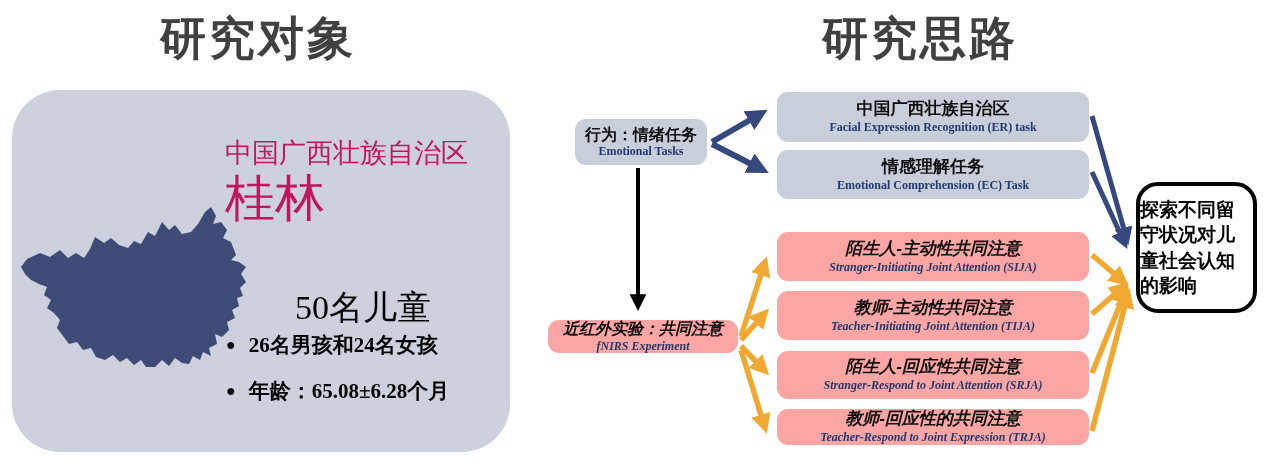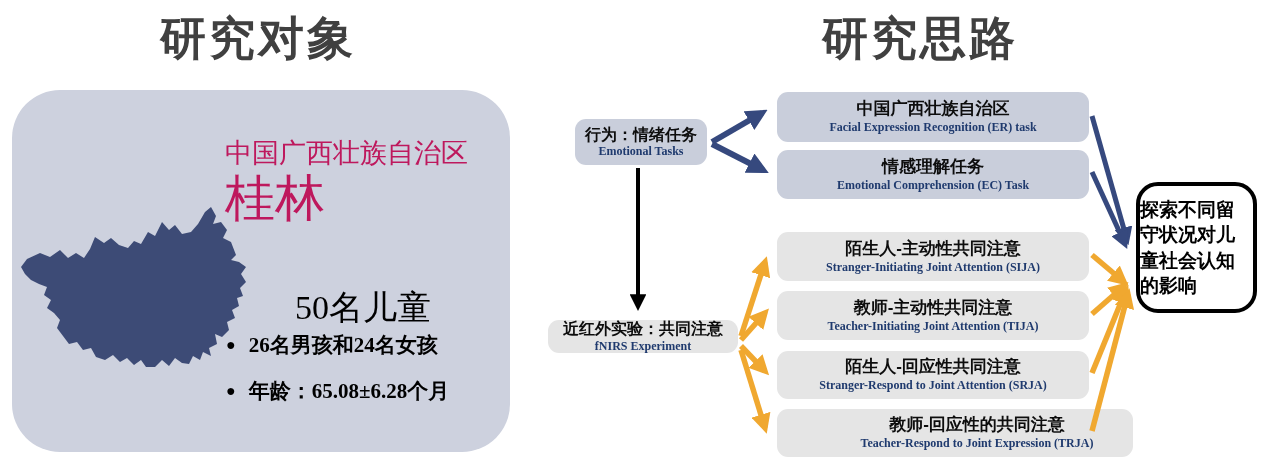--- a/index.html
+++ b/index.html
@@ -49,29 +49,29 @@
     font-weight:bold;font-size:17px;color:#0d0d0d;
     font-family:"Liberation Sans",sans-serif;
   }
   .fbox .en{
     font-weight:bold;font-size:12px;color:#1f3a6e;
     font-family:"Liberation Serif",serif;
   }
   .fbox.small .zh{font-size:16px;}
   .fbox.small .en{font-size:12px;}
   .gray{background:#c9cedb;}
-  .cream{background:#e5e5e5;}
+  .cream{background:#fca5a5;font-style:italic;}
 
   #box-behavior{left:575px;top:119px;width:132px;height:46px;}
   #box-er  {left:777px;top:92px; width:312px;height:50px;}
   #box-ec  {left:777px;top:150px;width:312px;height:49px;}
   #box-sija{left:777px;top:232px;width:312px;height:49px;}
   #box-tija{left:777px;top:291px;width:312px;height:49px;}
   #box-srja{left:777px;top:351px;width:312px;height:48px;}
-  #box-trja{left:777px;top:409px;width:312px;height:48px;padding-left:44px;}
+  #box-trja{left:777px;top:409px;width:312px;height:36px;}
   #box-fnirs{left:548px;top:320px;width:190px;height:33px;}
 
   .outcome{
     position:absolute;left:1136px;top:182px;width:121px;height:131px;
     background:#ffffff;border:4px solid #000;border-radius:22px;
     box-sizing:border-box;display:flex;align-items:center;
     padding:4px 0;font-weight:bold;font-size:19px;line-height:1.33;
     color:#000;text-align:left;font-family:"Liberation Sans",sans-serif;
   }
 

